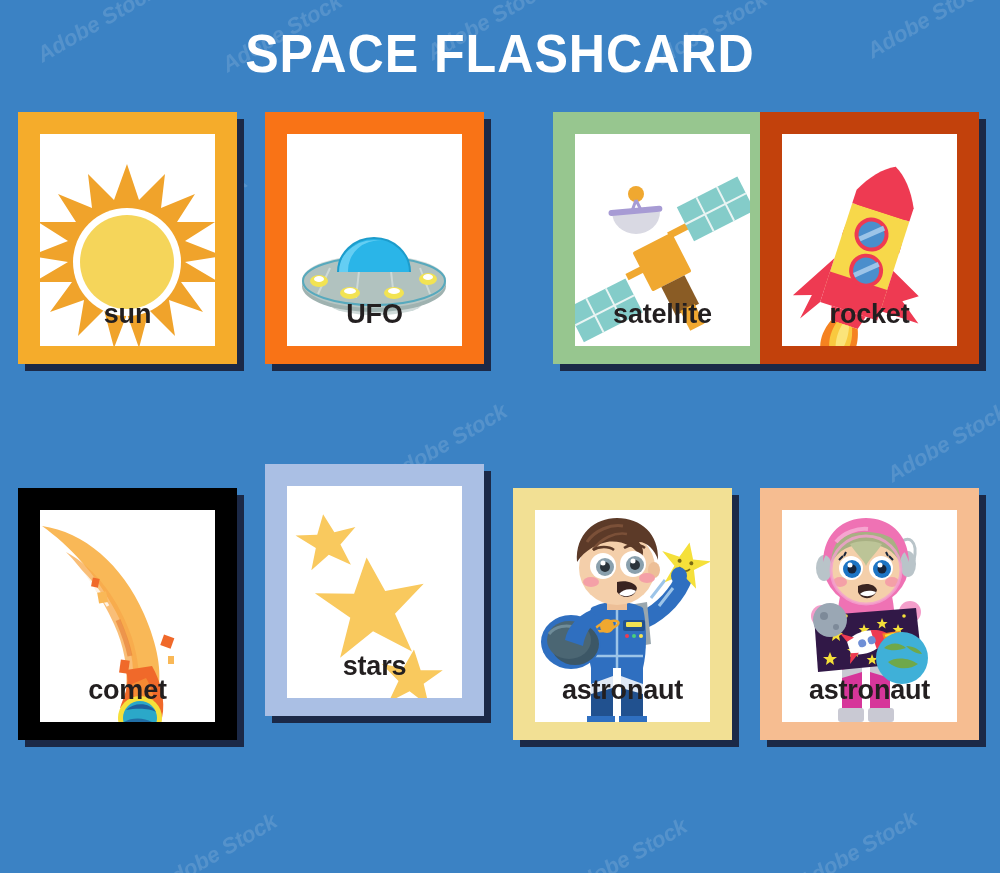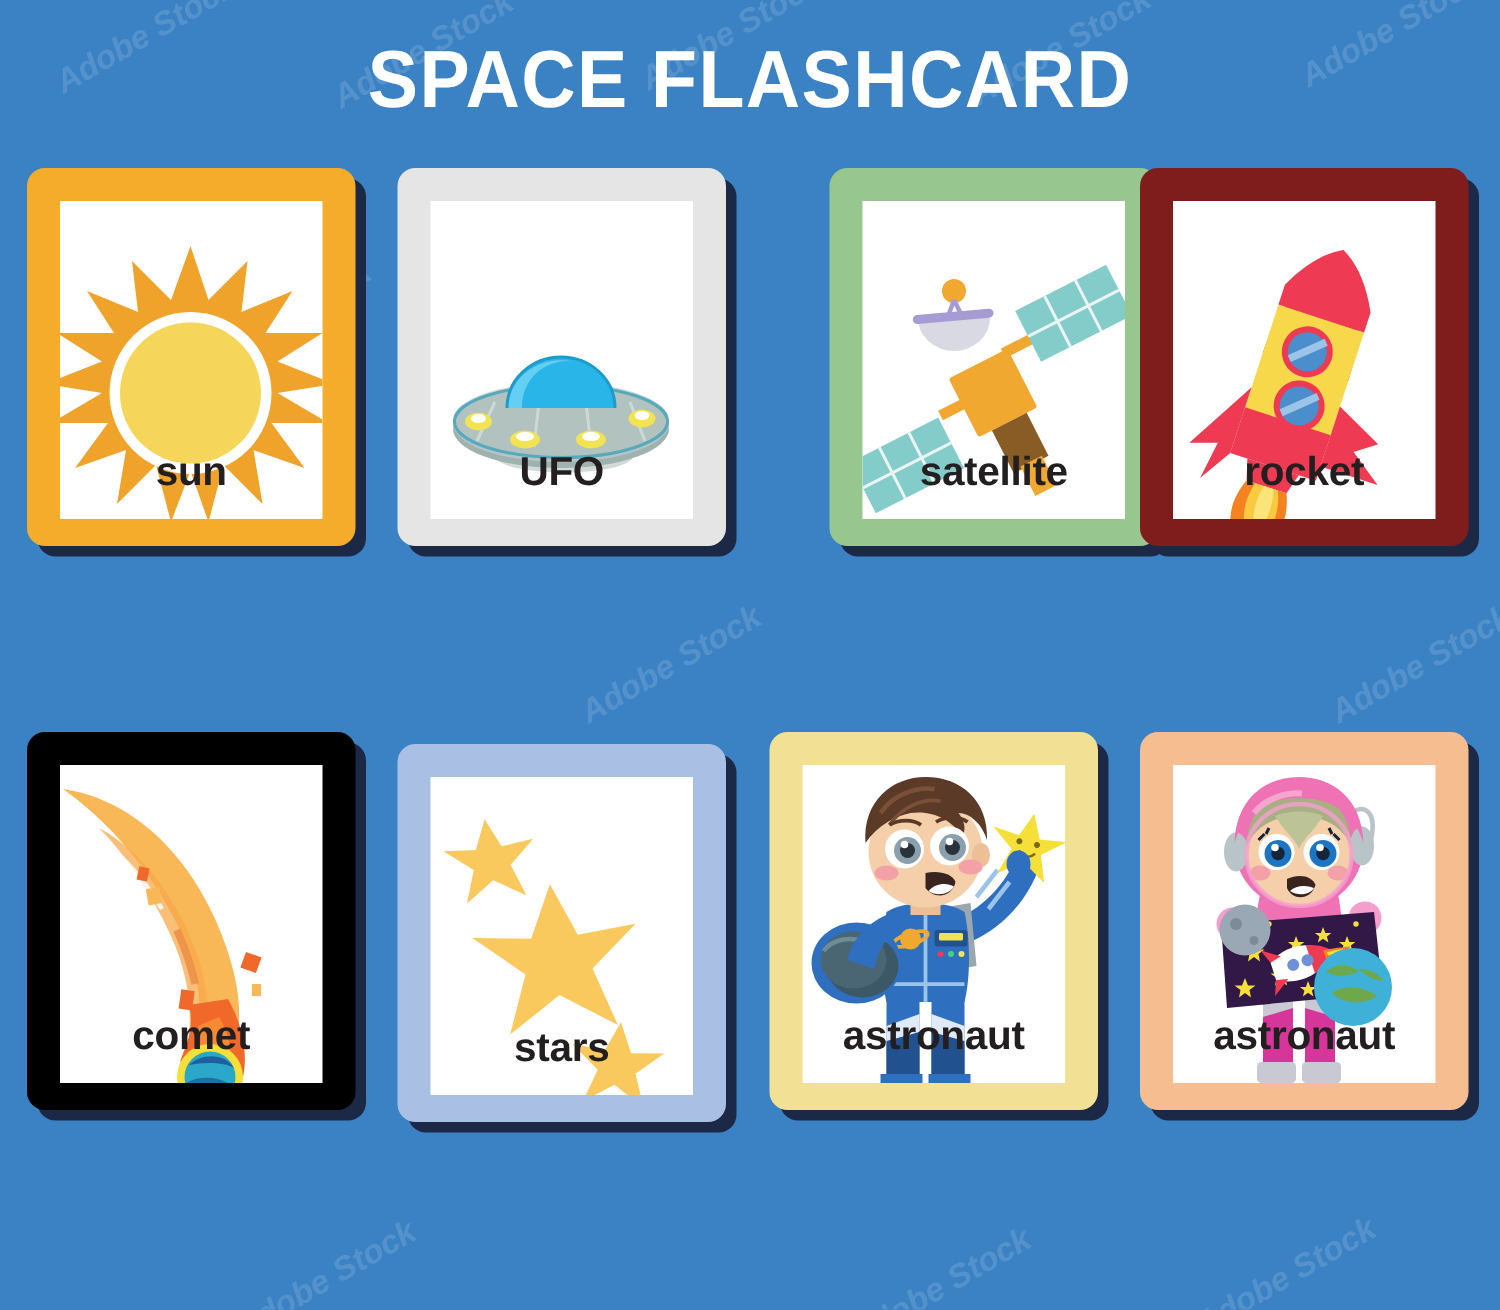--- a/index.html
+++ b/index.html
@@ -26,21 +26,20 @@
     font-size:22px;font-weight:bold;font-style:italic;
     transform:rotate(-30deg);pointer-events:none;
     font-family:"Liberation Sans", sans-serif;white-space:nowrap;
   }
 
   
   .card{
     position:absolute;width:219px;height:252px;
     box-sizing:border-box;
     box-shadow:7px 7px 0 0 #1b2947;
-    border-radius:12px;
   }
   .card .inner{
     position:absolute;left:22px;top:22px;right:22px;bottom:18px;
     background:#ffffff;overflow:hidden;
   }
   .art{
     position:absolute;left:0;top:0;right:0;height:258px;
   }
   .art svg{display:block;width:100%;height:100%;}
   .label{
@@ -50,21 +49,21 @@
     font-family:"Liberation Sans", sans-serif;
     letter-spacing:-.2px;
   }
 
   
   .c1{left:18px;  top:112px;}
   .c2{left:265px; top:112px;}
   .c3{left:513px; top:112px;margin-left:40px;}
   .c4{left:760px; top:112px;}
   .c5{left:18px;  top:488px;}
-  .c6{left:265px; top:496px;}
+  .c6{left:265px; top:464px;}
   .c7{left:513px; top:488px;}
   .c8{left:760px; top:488px;}
 </style>
 </head>
 <body style="background: rgb(59, 130, 196);">
 
 <div id="stage">
 
   <div class="wm-tile" style="left:30px;  top:10px;">Adobe Stock</div>
   <div class="wm-tile" style="left:215px; top:20px;">Adobe Stock</div>
@@ -93,21 +92,21 @@
                                      L-39,-88 L-13,-62 Z"></path>
             <circle r="54" fill="#ffffff"></circle>
             <circle r="47" fill="#f5d55a"></circle>
           </g>
         </svg>
       </div>
       <div class="label">sun</div>
     </div>
   </div>
 
-  <div class="card c2" style="background: #e5e5e5;">
+  <div class="card c2" style="background: #f97316;">
     <div class="inner">
       <div class="art">
         <svg viewBox="0 0 175 258" xmlns="http://www.w3.org/2000/svg" aria-hidden="true">
           <g transform="translate(87,140)">
 
             <ellipse cx="2" cy="30" rx="46" ry="11" fill="#c7d4d2" opacity=".85"></ellipse>
 
             <ellipse cx="0" cy="12" rx="72" ry="26" fill="#9fb2b0"></ellipse>
             <ellipse cx="0" cy="8" rx="72" ry="26" fill="#b6c6c4"></ellipse>
             <ellipse cx="0" cy="6" rx="72" ry="25" fill="#aebfbd" opacity=".6"></ellipse>
@@ -165,21 +164,21 @@
               <rect x="-12" y="22" width="26" height="32" fill="#8a5c25"></rect>
               <rect x="-6" y="52" width="16" height="22" fill="#f0a830"></rect>
             </g>
           </g>
         </svg>
       </div>
       <div class="label">satellite</div>
     </div>
   </div>
 
-  <div class="card c4" style="background: #7f1d1d;">
+  <div class="card c4" style="background: #c2410c;">
     <div class="inner">
       <div class="art">
         <svg viewBox="0 0 175 258" xmlns="http://www.w3.org/2000/svg" aria-hidden="true">
           <g transform="translate(84,124) rotate(18)">
 
             <path d="M0,-96 C-22,-72 -30,-40 -30,-14 L30,-14 C30,-40 22,-72 0,-96 Z" fill="#ee3a52"></path>
 
             <path d="M-30,-48 L30,-48 L30,42 L-30,42 Z" fill="#f7d84a"></path>
             <path d="M0,-96 C-18,-76 -26,-56 -29,-44 L-29,-44 C-24,-66 -14,-84 0,-96 Z" fill="#ee3a52"></path>
             <path d="M-30,-62 C-22,-78 -12,-90 0,-96 C12,-90 22,-78 30,-62 L30,-48 L-30,-48 Z" fill="#ee3a52"></path>

